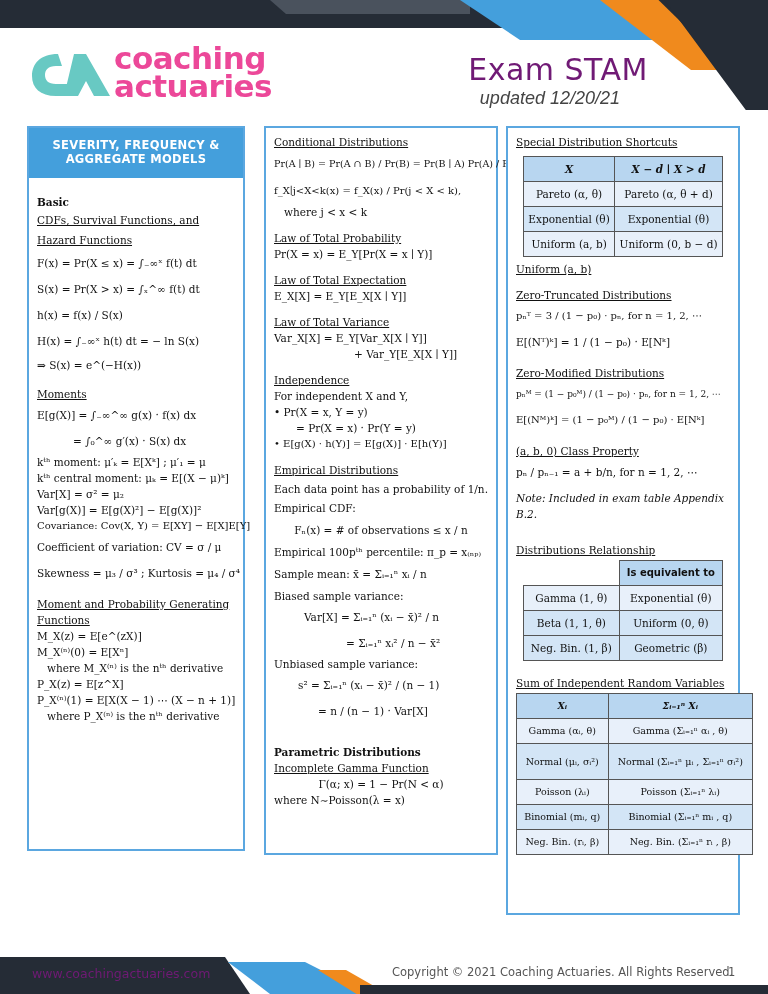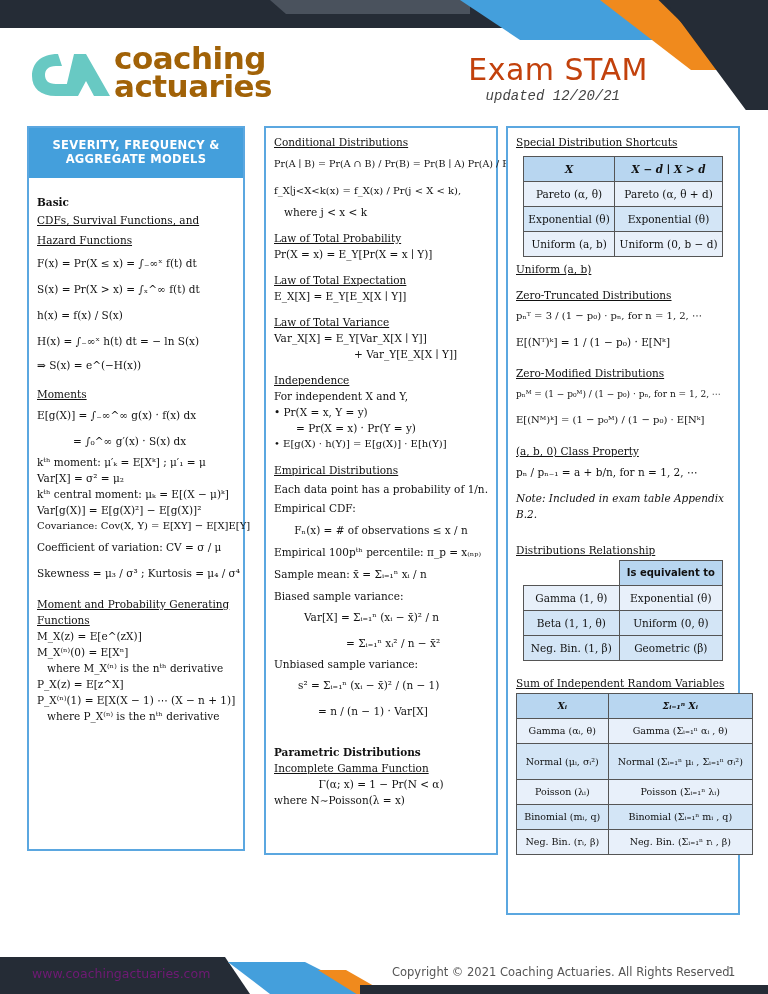--- a/index.html
+++ b/index.html
@@ -13,26 +13,26 @@
   .hdr-blue { position: absolute; left: 460px; top: 0; width: 200px; height: 40px; background: #449fdc;
               clip-path: polygon(0 0, 75% 0, 100% 100%, 30% 100%); }
   .hdr-orange { position: absolute; left: 600px; top: 0; width: 130px; height: 70px; background: #f08a1d;
                 clip-path: polygon(0 0, 45% 0, 100% 100%, 70% 100%); }
   .hdr-dark { position: absolute; left: 620px; top: 0; width: 148px; height: 110px; background: #252c36;
               clip-path: polygon(0 0, 100% 0, 100% 100%, 85% 100%, 30% 0); }
 
   .logo { position: absolute; left: 28px; top: 44px; width: 270px; height: 60px; }
   .logo-mark { position: absolute; left: 0; top: 6px; width: 86px; height: 50px; }
   .logo-text { position: absolute; left: 86px; top: 0; font-family: "DejaVu Sans", sans-serif; font-weight: bold;
-               color: #a16207; font-size: 31px; line-height: 28px; letter-spacing: -0.5px; }
-
-  .title { position: absolute; right: 120px; top: 52px; font-family: "DejaVu Sans", sans-serif; color: #c2410c;
+               color: #ec4899; font-size: 31px; line-height: 28px; letter-spacing: -0.5px; }
+
+  .title { position: absolute; right: 120px; top: 52px; font-family: "DejaVu Sans", sans-serif; color: #701a75;
            font-size: 30px; font-weight: normal; letter-spacing: 0.5px; }
-  .subtitle { position: absolute; right: 148px; top: 88px; font-family: Liberation Mono, monospace; font-style: italic;
-              color: #444; font-size: 14px; }
+  .subtitle { position: absolute; right: 148px; top: 88px; font-family: Liberation Sans, sans-serif; font-style: italic;
+              color: #444; font-size: 18px; }
 
   
   .box { position: absolute; border: 2px solid #5ba7e0; background: #fff; }
   .col1 { left: 27px; top: 126px; width: 218px; height: 725px; }
   .col2 { left: 264px; top: 126px; width: 234px; height: 729px; }
   .col3 { left: 506px; top: 126px; width: 234px; height: 789px; }
 
   .banner { background: #449fdc; color: #fff; font-family: "DejaVu Sans", sans-serif; font-weight: bold;
             font-size: 11.5px; line-height: 14px; text-align: center; padding: 10px 4px 12px; letter-spacing: 0.3px; }
 
@@ -98,22 +98,22 @@
     <div class="eq" style="line-height:26px;">F(x) = Pr(X ≤ x) = ∫₋∞ˣ f(t) dt</div>
     <div class="eq" style="line-height:26px;">S(x) = Pr(X &gt; x) = ∫ₓ^∞ f(t) dt</div>
     <div class="eq" style="line-height:26px;">h(x) = f(x) / S(x)</div>
     <div class="eq" style="line-height:26px;">H(x) = ∫₋∞ˣ h(t) dt = − ln S(x)</div>
     <div class="eq" style="line-height:22px;">⇒ S(x) = e^(−H(x))</div>
     <div class="gap"></div>
     <div class="ul">Moments</div>
     <div class="eq" style="line-height:26px;">E[g(X)] = ∫₋∞^∞ g(x) · f(x) dx</div>
     <div class="eq ind2" style="line-height:26px;">= ∫₀^∞ g′(x) · S(x) dx</div>
     <div class="eq">kᵗʰ moment: μ′ₖ = E[Xᵏ] ; μ′₁ = μ</div>
+    <div class="eq">kᵗʰ central moment: μₖ = E[(X − μ)ᵏ]</div>
     <div class="eq">Var[X] = σ² = μ₂</div>
-    <div class="eq">kᵗʰ central moment: μₖ = E[(X − μ)ᵏ]</div>
     <div class="eq">Var[g(X)] = E[g(X)²] − E[g(X)]²</div>
     <div class="eq" style="font-size:10px;">Covariance: Cov(X, Y) = E[XY] − E[X]E[Y]</div>
     <div class="eq" style="line-height:26px;">Coefficient of variation: CV = σ / μ</div>
     <div class="eq" style="line-height:26px;">Skewness = μ₃ / σ³ ; Kurtosis = μ₄ / σ⁴</div>
     <div class="gap"></div>
     <div class="ul">Moment and Probability Generating Functions</div>
     <div class="eq">M_X(z) = E[e^(zX)]</div>
     <div class="eq">M_X⁽ⁿ⁾(0) = E[Xⁿ]</div>
     <div class="eq ind">where M_X⁽ⁿ⁾ is the nᵗʰ derivative</div>
     <div class="eq">P_X(z) = E[z^X]</div>

